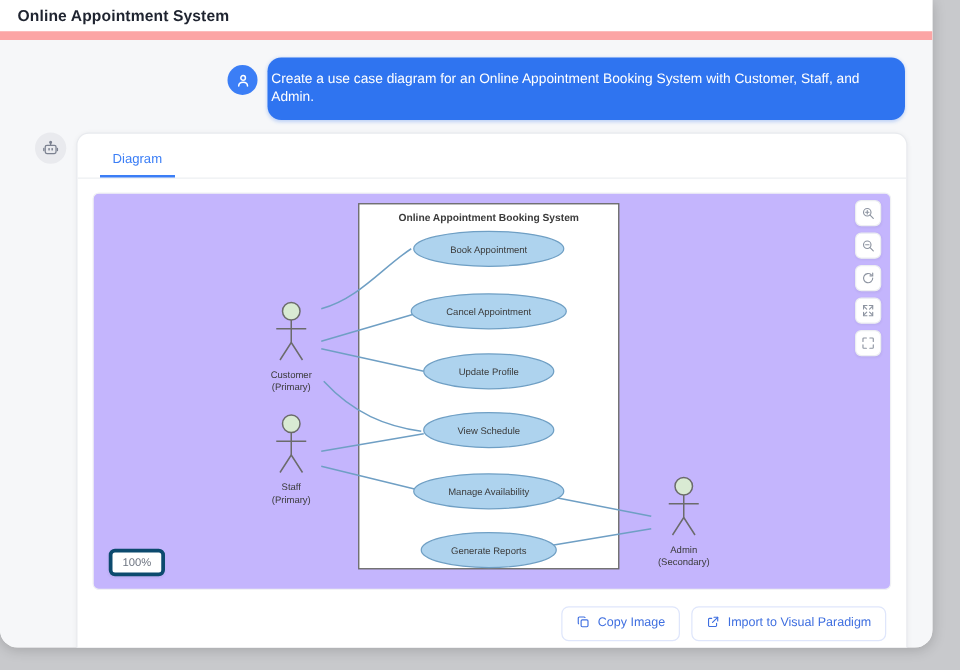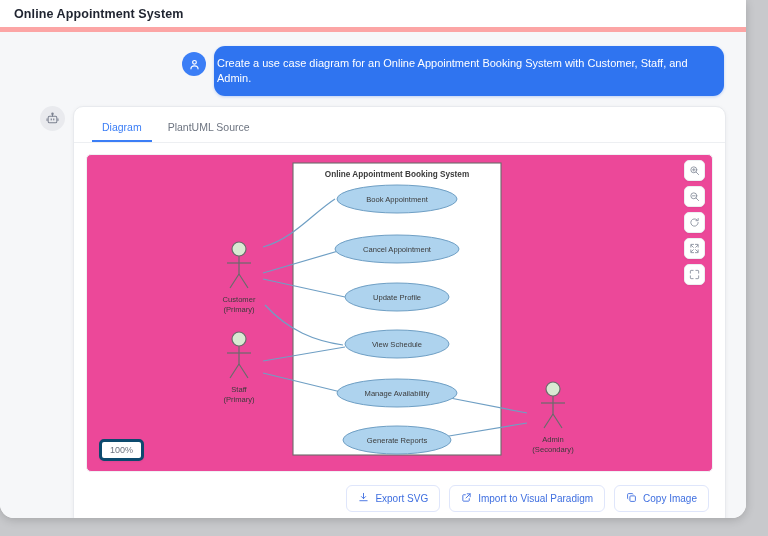--- a/index.html
+++ b/index.html
@@ -16,21 +16,21 @@
     width: 746px; height: 518px;
     background: #ffffff;
     border-radius: 0 0 14px 14px;
     overflow: hidden;
     box-shadow: 0 2px 10px rgba(0,0,0,.18);
   }
   
   .titlebar {
     height: 32px;
     background: #ffffff;
-    border-bottom: 5px solid #fca5a5;
+    border-bottom: 7px solid #fca5a5;
     display: flex; align-items: center;
     padding: 0 16px 0 14px;
   }
   .titlebar .title {
     font-size: 12.5px; font-weight: bold; color: #1f2430;
     letter-spacing: .1px;
   }
   
   .workspace {
     position: absolute;
@@ -61,22 +61,21 @@
     border-radius: 11px;
     padding: 10px 3px;
     font-size: 11px;
     line-height: 1.35;
     max-width: 510px;
     box-shadow: 0 1px 3px rgba(47,116,240,.28);
   }
   
   .assist-row {
     display: flex; align-items: flex-start; gap: 8px;
-    padding: 10px 0 0 12px;
-    margin-left: 28px;
+    padding: 10px 0 0 28px;
   }
   .avatar-bot {
     width: 25px; height: 25px; border-radius: 50%;
     background: #e9eaee;
     display: flex; align-items: center; justify-content: center;
     flex: 0 0 auto;
     margin-top: 0px;
   }
   .avatar-bot svg { width: 13px; height: 13px; }
   
@@ -105,21 +104,21 @@
   }
   .tab.active {
     color: #3b7ef6;
     border-bottom-color: #3b7ef6;
     font-weight: normal;
   }
   .canvas-wrap {
     position: relative;
     margin: 11px 12px 0 12px;
     height: 318px;
-    background: #ec4899;
+    background: #c4b5fd;
     border: 1px solid #f0f1f4;
     border-radius: 5px;
     overflow: hidden;
   }
   .diagram-host {
     position: absolute;
     left: 0; top: 0; right: 0; bottom: 0;
     display: flex; align-items: flex-start; justify-content: center;
   }
   .zoom-badge {
@@ -200,21 +199,20 @@
           <path d="M1.9 12.5v3M22.1 12.5v3"></path>
           <rect x="8.6" y="12" width="2.2" height="3.4" fill="#7b8190" stroke="none"></rect>
           <rect x="13.2" y="12" width="2.2" height="3.4" fill="#7b8190" stroke="none"></rect>
         </svg>
       </div>
 
       <div class="card">
 
         <div class="tabs">
           <div class="tab active">Diagram</div>
-          <div class="tab">PlantUML Source</div>
         </div>
 
         <div class="canvas-wrap">
 
           <div class="diagram-host">
             <svg width="390" height="318" viewBox="0 0 390 318">
 
               <rect x="88" y="8" width="208" height="292" fill="#ffffff" stroke="#6b6b6b" stroke-width="1.1"></rect>
               <text x="192" y="22" text-anchor="middle" class="uml-title">Online Appointment Booking System</text>
 
@@ -336,45 +334,35 @@
                 <path d="M21 15v4.5a1.5 1.5 0 0 1-1.5 1.5H15"></path>
                 <path d="M9 21H4.5A1.5 1.5 0 0 1 3 19.5V15"></path>
               </svg>
             </div>
           </div>
         </div>
 
         <div class="card-actions">
           <div class="abtn">
             <span>
-              <svg viewBox="0 0 24 24" fill="none" stroke="#3f6fe0" stroke-width="2" stroke-linecap="round" stroke-linejoin="round">
-                <path d="M12 3v11"></path>
-                  <path d="M7.5 10 12 14.5 16.5 10"></path>
-                  <path d="M4 19h16"></path>
+              <svg viewBox="0 0 24 24" fill="none" stroke="#3f6fe0" stroke-width="2" stroke-linejoin="round">
+                <rect x="8.5" y="8.5" width="12" height="12" rx="2"></rect>
+                <path d="M15.5 5.2A2 2 0 0 0 13.8 3.5H5.5a2 2 0 0 0-2 2v8.3c0 .8.5 1.5 1.3 1.8"></path>
               </svg>
             </span>
-            <span>Export SVG</span>
+            <span>Copy Image</span>
           </div>
           <div class="abtn">
             <span>
               <svg viewBox="0 0 24 24" fill="none" stroke="#3f6fe0" stroke-width="2" stroke-linecap="round" stroke-linejoin="round">
                 <path d="M13.5 4H20v6.5"></path>
                   <path d="M20 4 11 13"></path>
                 <path d="M18 14.5v4A1.5 1.5 0 0 1 16.5 20h-11A1.5 1.5 0 0 1 4 18.5v-11A1.5 1.5 0 0 1 5.5 6h4"></path>
               </svg>
             </span>
             <span>Import to Visual Paradigm</span>
           </div>
-          <div class="abtn">
-            <span>
-              <svg viewBox="0 0 24 24" fill="none" stroke="#3f6fe0" stroke-width="2" stroke-linejoin="round">
-                <rect x="8.5" y="8.5" width="12" height="12" rx="2"></rect>
-                <path d="M15.5 5.2A2 2 0 0 0 13.8 3.5H5.5a2 2 0 0 0-2 2v8.3c0 .8.5 1.5 1.3 1.8"></path>
-              </svg>
-            </span>
-            <span>Copy Image</span>
-          </div>
         </div>
 
       </div>
     </div>
   </div>
 </div>
 
 </body></html>

